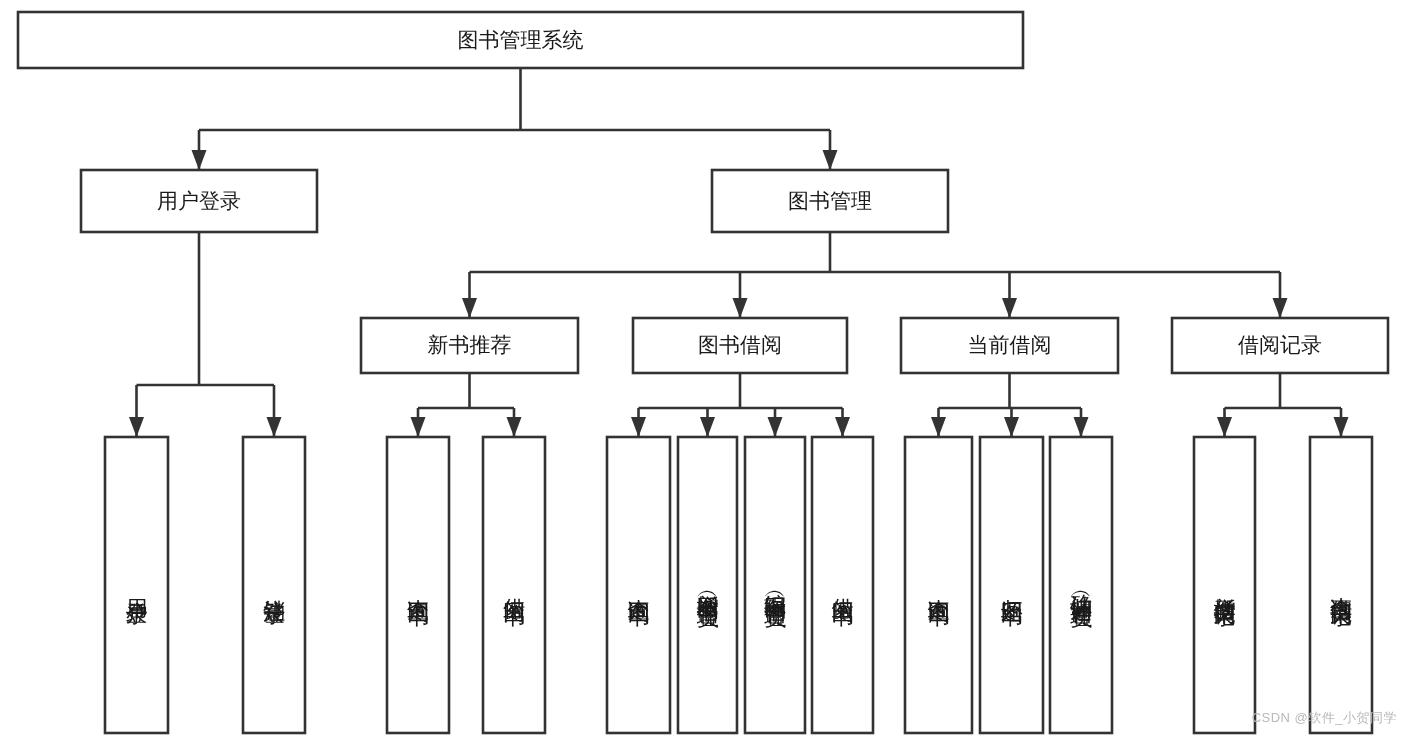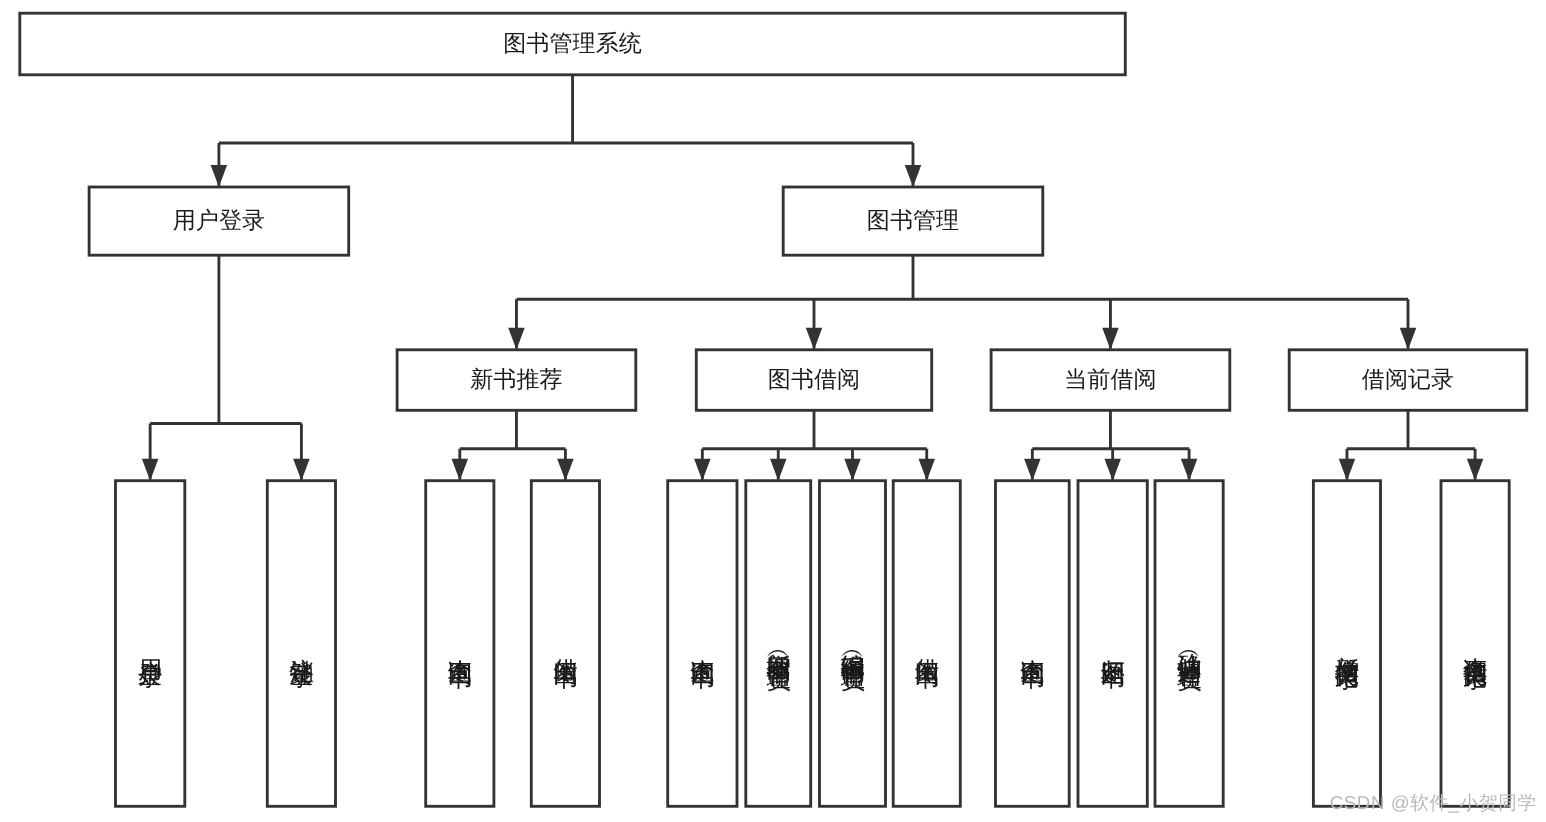--- a/index.html
+++ b/index.html
@@ -58,23 +58,23 @@
     display: flex;
     align-items: center;
     justify-content: center;
     text-align: center;
     white-space: pre;
     pointer-events: none;
   }
   .watermark {
     position: absolute;
     right: 8px;
-    bottom: 6px;
+    bottom: 20px;
     font-family: "Liberation Sans", "DejaVu Sans", sans-serif;
-    font-size: 17px;
+    font-size: 13px;
     color: #b9b9b9;
     white-space: nowrap;
     letter-spacing: 0.5px;
   }
 </style>
 </head>
 <body>
 
 <div id="diagram-root">
 

